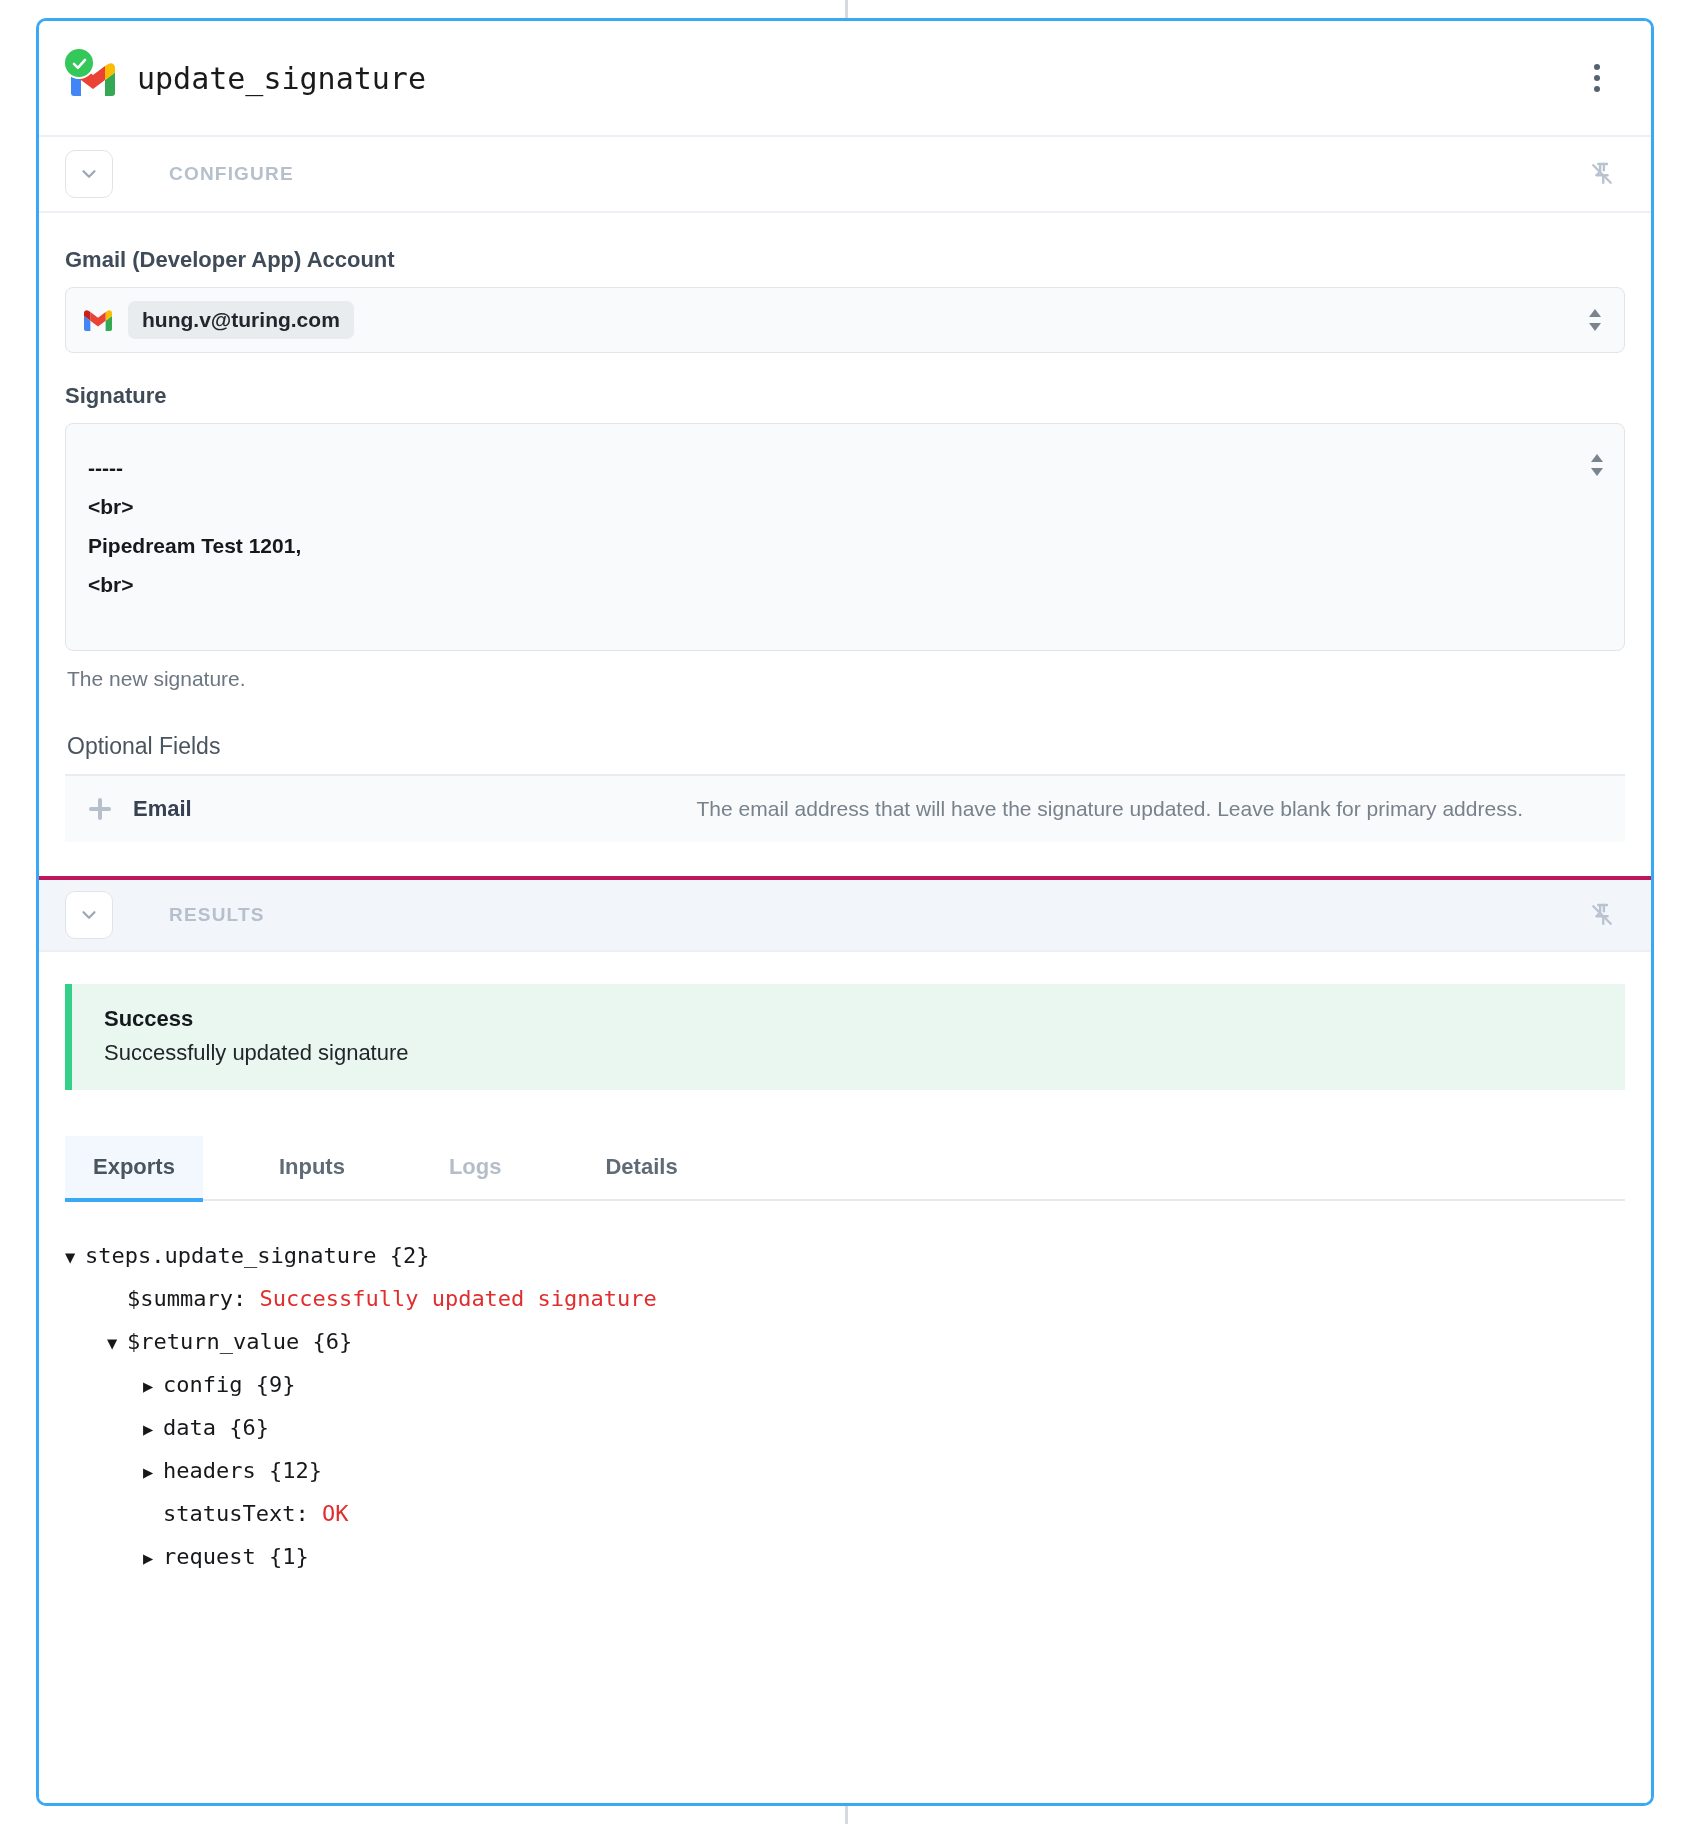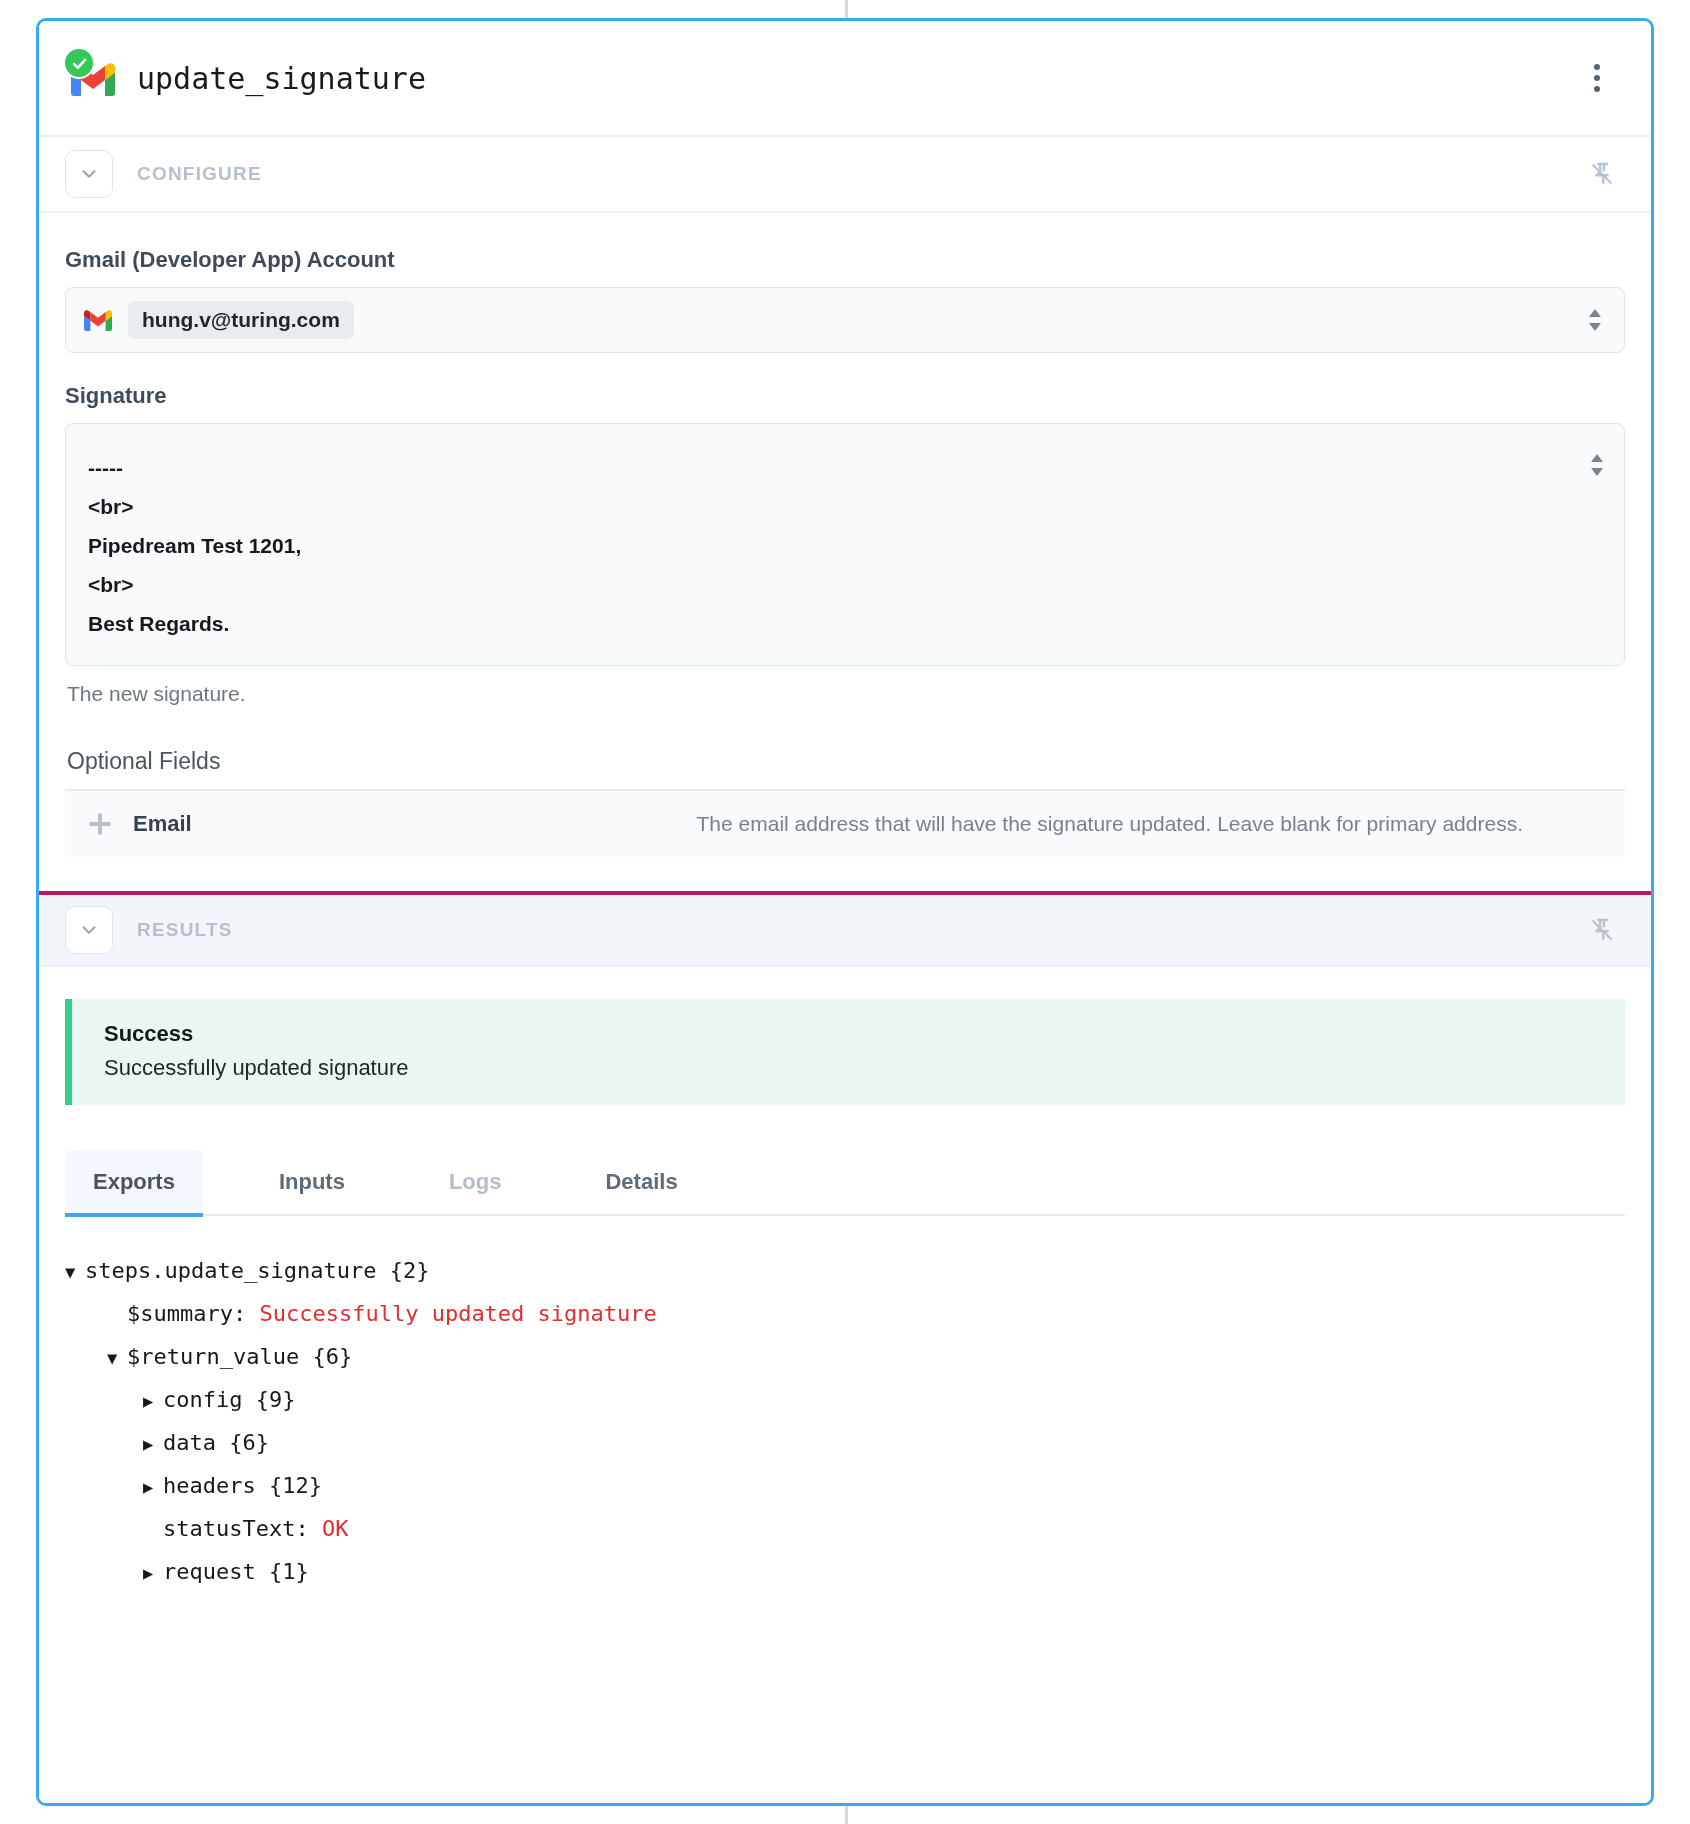--- a/index.html
+++ b/index.html
@@ -87,20 +87,21 @@
   .kebab i { width: 6px; height: 6px; border-radius: 50%; background: #55626f; display: block; }
 
   
   .section-bar {
     flex: none;
     height: 76px;
     display: flex;
     align-items: center;
     padding: 0 34px 0 26px;
     border-bottom: 2px solid #eceff3;
+    gap: 32px;
   }
   .section-bar.configure { background: #ffffff; }
   .section-bar.results { background: #f2f6fa; border-top: 4px solid #be185d; }
   .chev-btn {
     width: 48px; height: 48px;
     border: 1.5px solid #dfe4ea;
     border-radius: 10px;
     background: #fff;
     display: flex; align-items: center; justify-content: center;
     flex: none;
@@ -352,21 +353,20 @@
             </svg>
         </div>
       </div>
 
       <div class="field-label">Signature</div>
       <div class="textarea-box">
         <div class="sig-line">-----</div>
         <div class="sig-line">&lt;br&gt;</div>
         <div class="sig-line">Pipedream Test 1201,</div>
         <div class="sig-line">&lt;br&gt;</div>
-        <div class="sig-line">Best Regards.</div>
         <div class="textarea-arrows">
           <svg viewBox="0 0 18 26">
               <path d="M9 2l6 8H3z" fill="#7a848f"></path>
               <path d="M9 24l-6-8h12z" fill="#7a848f"></path>
             </svg>
         </div>
       </div>
       <div class="help-text">The new signature.</div>
 
       <div class="optional-title">Optional Fields</div>

